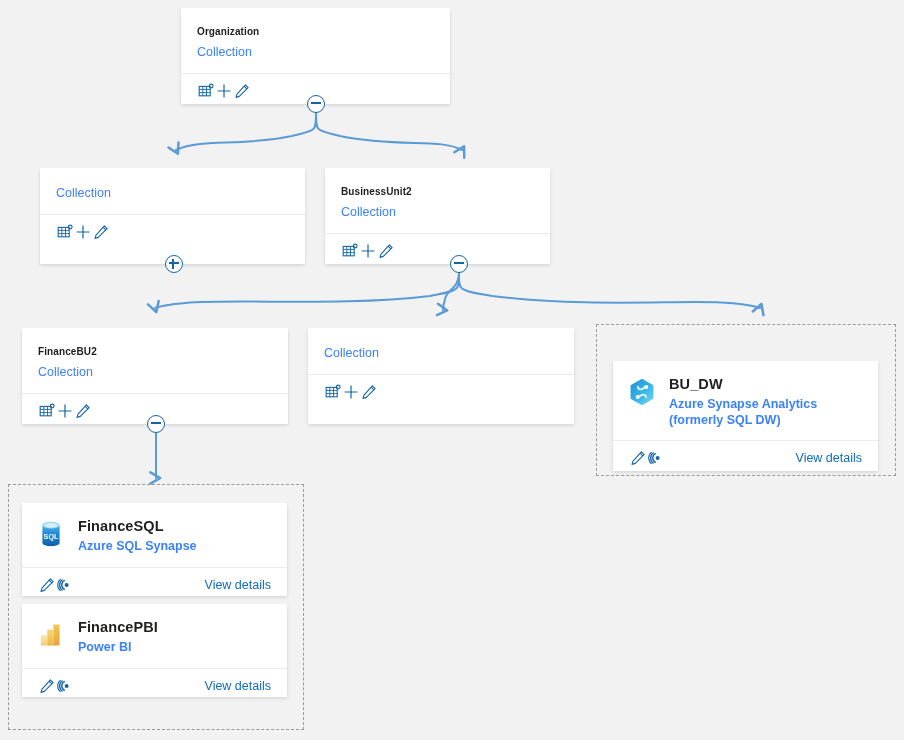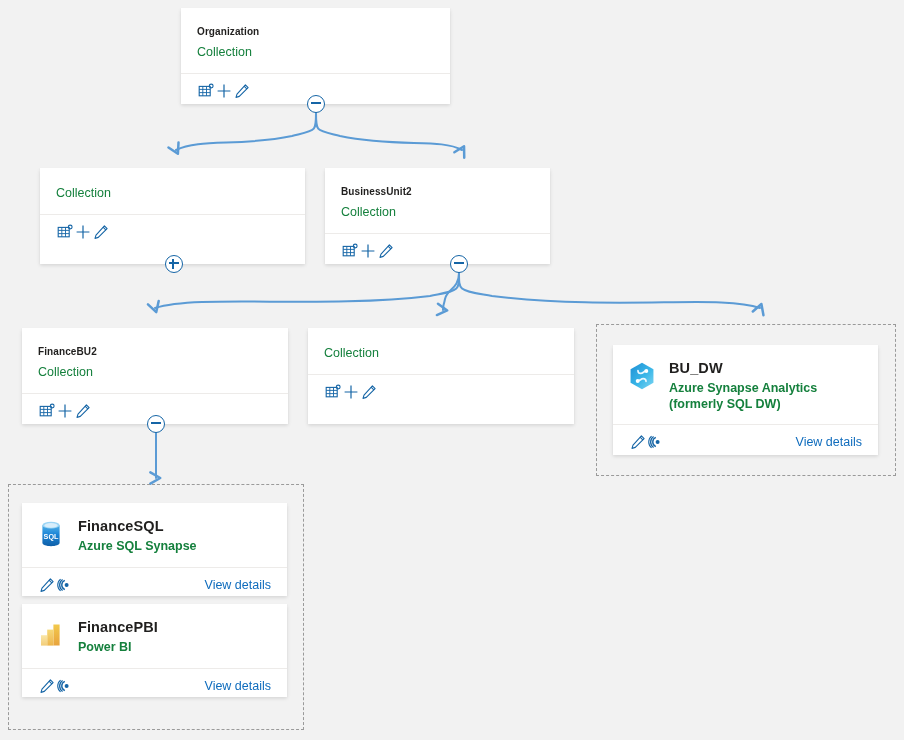--- a/index.html
+++ b/index.html
@@ -21,21 +21,21 @@
     background:#ffffff;
     box-shadow:0 1.6px 3.6px rgba(0,0,0,.13),0 .3px .9px rgba(0,0,0,.10);
     box-sizing:border-box;
   }
   .card-body{padding:14px 16px 12px 16px;}
   .card-title{
     font-size:10px;font-weight:700;color:#201f1e;
     letter-spacing:.1px;line-height:19px;
   }
   .card-sub{
-    font-size:12.5px;color:#15803d;line-height:17px;margin-top:3px;
+    font-size:12.5px;color:#3b82f6;line-height:17px;margin-top:3px;
   }
   .card-foot{
     border-top:1px solid #edebe9;
     height:34px;display:flex;align-items:center;gap:0;
     padding:0 16px;
   }
   .ico{display:inline-flex;align-items:center;justify-content:center;
        width:18px;height:18px;cursor:pointer;}
   .ico svg{display:block;}
   .view-details{
@@ -224,21 +224,21 @@
             </svg>
           </span>
           <span class="ico">
             <svg width="16" height="16" viewBox="0 0 16 16">
       <path d="M11.4 1.9 14.1 4.6 5.3 13.4 2 14.4 3 11.1Z" fill="none" stroke="#1565a6" stroke-width="1.1" stroke-linejoin="round"></path>
       <path d="M10.1 3.2 12.8 5.9" stroke="#1565a6" stroke-width="1.1"></path>
             </svg>
           </span>
         </div>
       </div>
-      <div class="card asset" style="left: 613px; top: 345px; width: 265px; height: 110px;">
+      <div class="card asset" style="left: 613px; top: 361px; width: 265px; height: 110px;">
         <div class="card-body">
          <div class="asset-icon"><svg width="30" height="30" viewBox="0 0 32 32">
       <defs>
                 <linearGradient id="syg" x1="0" y1="0" x2="1" y2="1">
         <stop offset="0" stop-color="#1e8fd4"></stop>
                   <stop offset=".55" stop-color="#39b6e8"></stop>
         <stop offset="1" stop-color="#7fd6f2"></stop>
                 </linearGradient>
               </defs>
       <path d="M16 1.8 28.2 8.9v14.2L16 30.2 3.8 23.1V8.9Z" fill="url(#syg)"></path>

